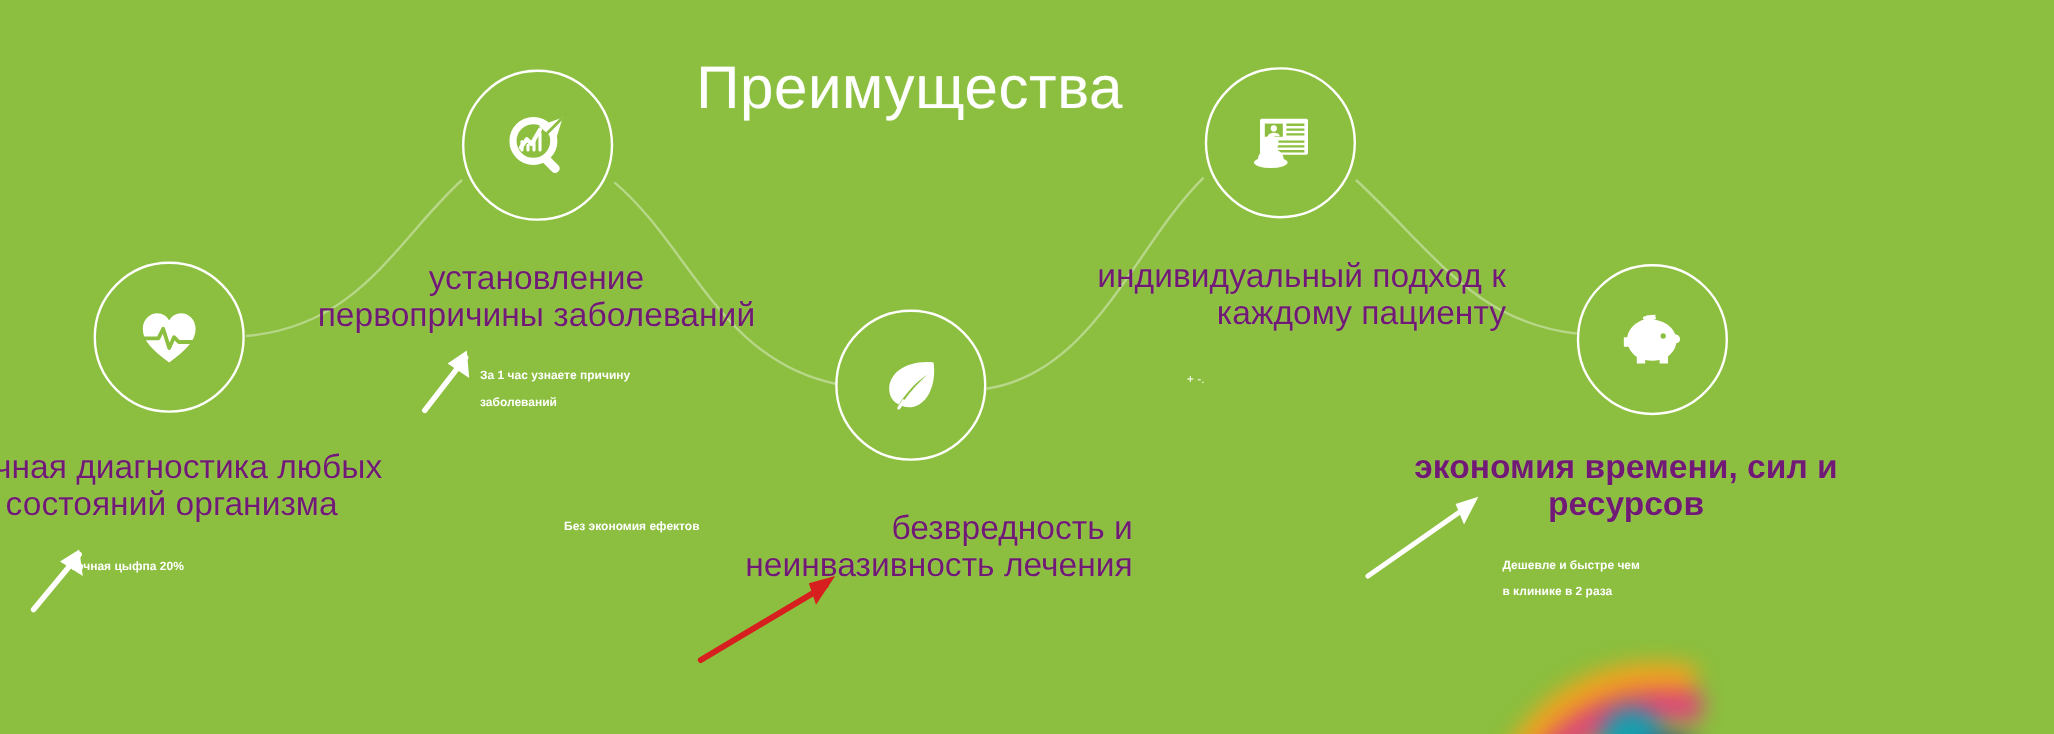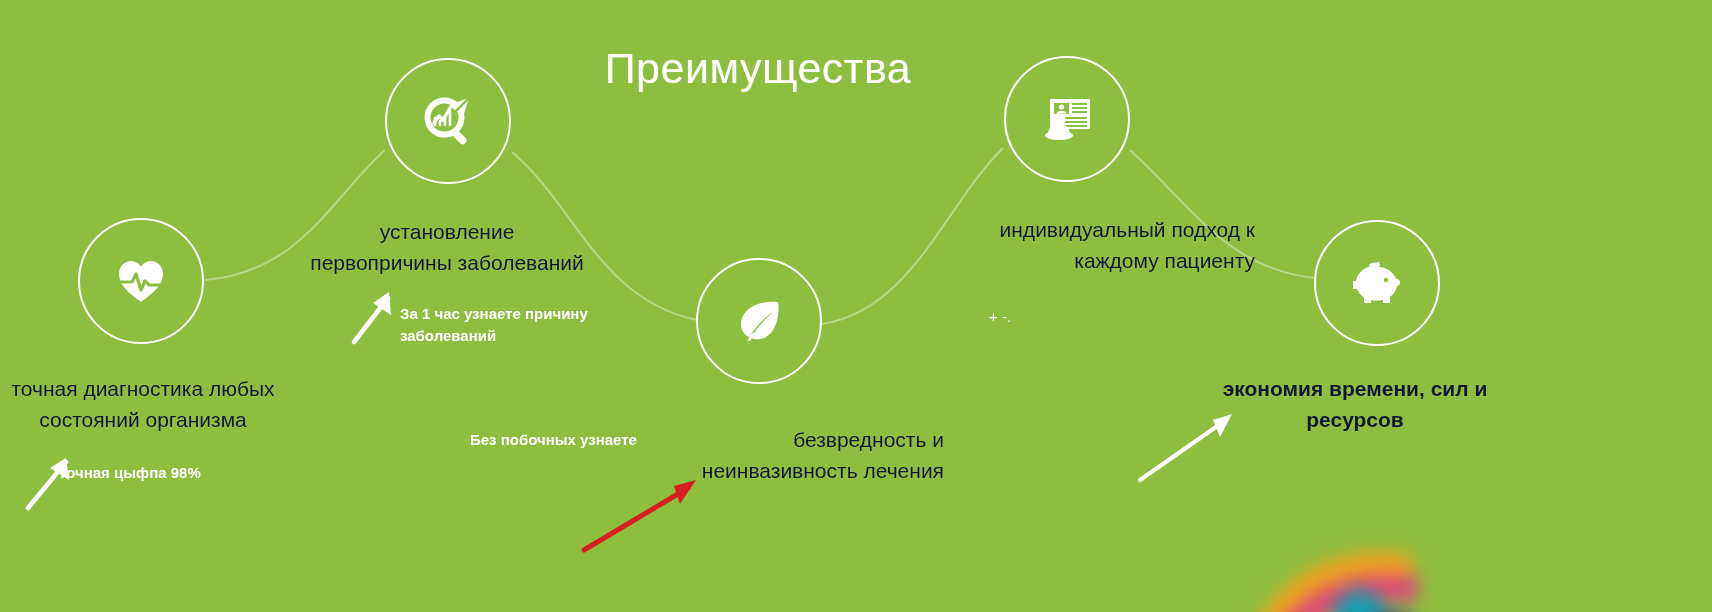--- a/index.html
+++ b/index.html
@@ -8,49 +8,49 @@
     background:#8cbf3f;
     font-family:"Liberation Sans", sans-serif;
     position:relative;
   }
   .stage{position:absolute;inset:0;}
 
   
   #page-title{
     position:absolute;left:0;top:44px;width:1712px;
     text-align:center;
-    color:#ffffff;font-size:43px;font-weight:300;
+    color:#ffffff;font-size:50px;font-weight:300;
     letter-spacing:.5px;
     text-shadow:0 0 1px rgba(255,255,255,.35);
   }
   #page-title .t{display:inline-block;transform:translateX(-98px);}
 
   
   .wave{position:absolute;left:0;top:0;width:1712px;height:612px;pointer-events:none;}
 
   
   .node{position:absolute;}
   .circle{
     position:absolute;border:2px solid #ffffff;border-radius:50%;
     box-sizing:border-box;
     display:flex;align-items:center;justify-content:center;
   }
   .circle svg{display:block;}
   .ico{display:block;}
 
   .node-label{
-    position:absolute;color:#0f172a;font-weight:300;
-    font-size:21px;line-height:31px;text-align:center;
+    position:absolute;color:#701a75;font-weight:300;
+    font-size:28px;line-height:31px;text-align:center;
     white-space:pre-line;
     text-shadow:0 0 1px rgba(255,255,255,.25);
   }
 
   
   .note{
-    position:absolute;color:#ffffff;font-size:15px;line-height:22px;
+    position:absolute;color:#ffffff;font-size:10px;line-height:22px;
     font-weight:700;white-space:pre-line;
   }
 
   
   .rainbow{
     position:absolute;right:260px;bottom:-72px;width:210px;height:160px;
     filter:blur(9px);opacity:.95;pointer-events:none;
   }
 </style>
 </head>
@@ -139,41 +139,43 @@
       </svg>
     </div>
     <div class="node-label" style="left:1170px;top:373px;width:370px;font-weight:bold;">экономия времени, сил и
 ресурсов</div>
   </div>
 
   <svg style="position:absolute;left:22px;top:452px;" width="54" height="60">
     <path d="M6 56 L44 10" stroke="#ffffff" stroke-width="4.6" stroke-linecap="round"></path>
     <path d="M44 6 L47 28 L28 16 Z" fill="#ffffff"></path>
   </svg>
-  <div class="note" style="left:58px;top:462px;width:260px;">Точная цыфпа 98%</div>
+  <div class="note" style="left:58px;top:462px;width:260px;">Точная цыфпа 20%</div>
 
   <svg style="position:absolute;left:348px;top:286px;" width="54" height="60">
     <path d="M6 56 L40 12" stroke="#ffffff" stroke-width="4.6" stroke-linecap="round"></path>
     <path d="M41 6 L43 29 L25 17 Z" fill="#ffffff"></path>
   </svg>
   <div class="note" style="left:400px;top:303px;width:250px;">За 1 час узнаете причину
 заболеваний</div>
 
   <svg style="position:absolute;left:570px;top:466px;" width="140" height="92">
     <path d="M14 84 L118 22" stroke="#d81f1f" stroke-width="5" stroke-linecap="round"></path>
     <path d="M126 14 L110 38 L104 20 Z" fill="#d81f1f"></path>
   </svg>
-  <div class="note" style="left:470px;top:429px;width:230px;">Без побочных узнаете</div>
+  <div class="note" style="left:470px;top:429px;width:230px;">Без экономия ефектов</div>
 
   <div class="note" style="left:989px;top:306px;width:120px;font-weight:400;">+ -.</div>
 
   <svg style="position:absolute;left:1134px;top:406px;" width="110" height="80">
     <path d="M6 74 L92 14" stroke="#ffffff" stroke-width="4.2" stroke-linecap="round"></path>
     <path d="M98 8 L86 31 L79 14 Z" fill="#ffffff"></path>
   </svg>
+  <div class="note" style="left:1252px;top:461px;width:260px;">Дешевле и быстре чем
+в клинике в 2 раза</div>
 
   <svg class="rainbow" viewBox="0 0 210 160">
     <path d="M10 150 C 30 70, 95 30, 170 46" fill="none" stroke="#f5a21c" stroke-width="30"></path>
     <path d="M26 156 C 46 86, 100 54, 176 66" fill="none" stroke="#e0427c" stroke-width="26"></path>
     <circle cx="118" cy="92" r="26" fill="#0f9fb5"></circle>
     <circle cx="150" cy="120" r="30" fill="#2d2b8f"></circle>
     <circle cx="96" cy="140" r="22" fill="#8e2f8e"></circle>
   </svg>
 
 </div>

